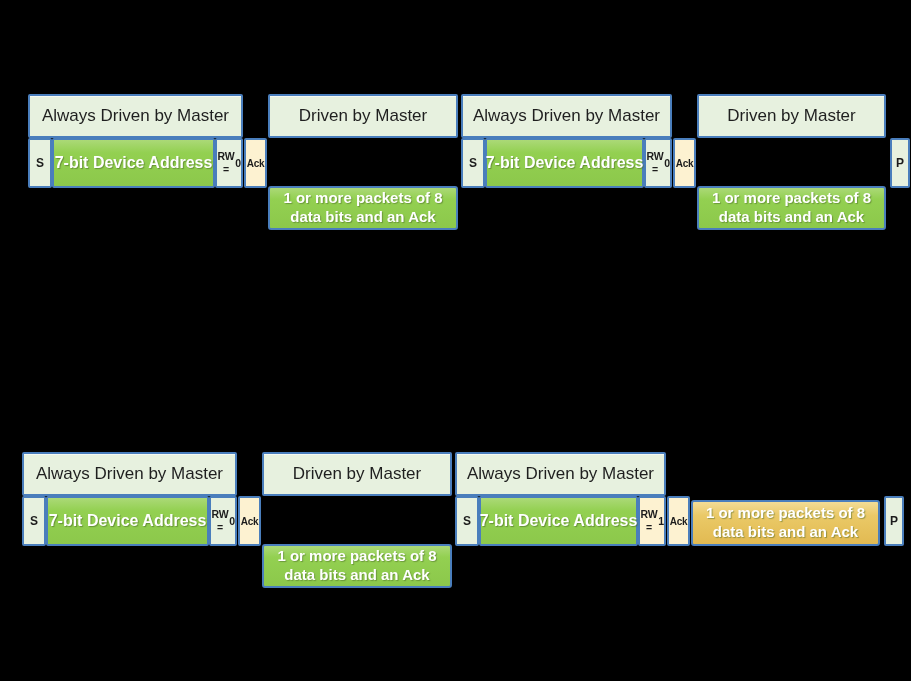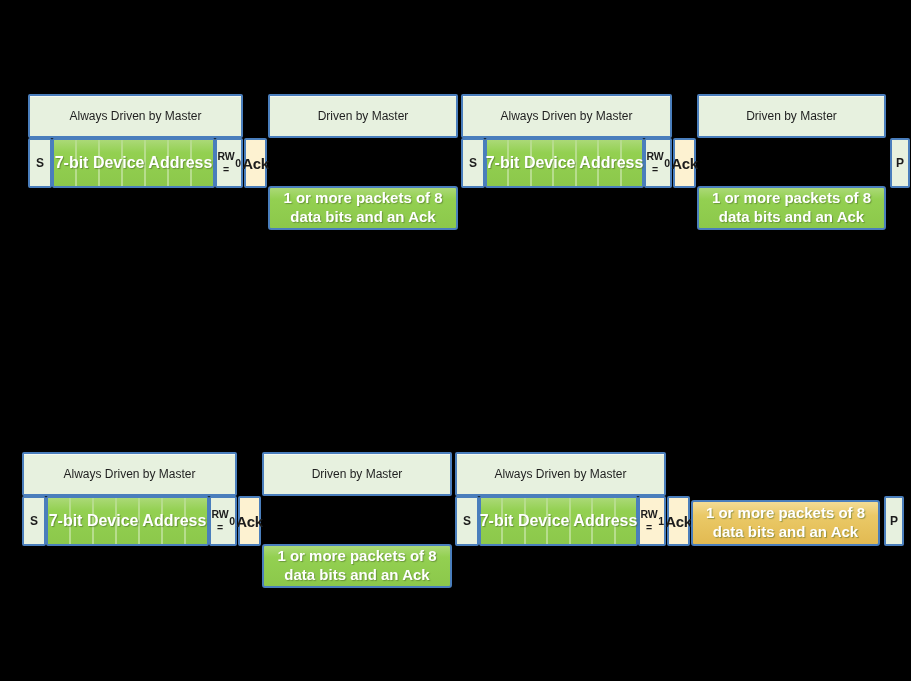--- a/index.html
+++ b/index.html
@@ -6,26 +6,26 @@
   .canvas{
     position:relative;width:911px;height:681px;background:#000;overflow:hidden;
     font-family:"Liberation Sans", sans-serif;
   }
   .row{position:absolute;display:flex;align-items:flex-end;height:94px;}
   .group{display:flex;flex-direction:column;height:94px;flex:none;}
   .hdr{
     height:44px;flex:none;box-sizing:border-box;
     background:#e7f1df;border:2px solid #4a7ebc;border-radius:2px;
     display:flex;align-items:center;justify-content:center;
-    font-size:12px;color:#1f1f1f;white-space:nowrap;
+    font-size:17px;color:#1f1f1f;white-space:nowrap;
     box-shadow:inset 0 1px 0 rgba(255,255,255,.6);
   }
   .hdr.slave{background:#fdf3d6;}
   .cellsrow{height:50px;flex:none;display:flex;}
-  .cell{box-sizing:border-box;border:2px solid #4a7ebc;border-radius:2px;}
+  .cell{box-sizing:border-box;border:2px solid #4a7ebc;border-radius:2px;align-items:center;}
   .smallcell{
     display:flex;align-items:center;justify-content:center;
     font-size:12px;font-weight:600;color:#1c1c1c;height:50px;flex:none;
   }
   .pale{background:#e7f1df;}
   .cream{background:#fdf2d1;}
   .addr{
     flex:1;position:relative;display:flex;border-radius:2px;
     background:linear-gradient(180deg,#abd977 0%,#93d051 28%,#8cc84b 100%);
   }
@@ -39,21 +39,21 @@
   .rw{flex-direction:row;font-size:10.5px;line-height:1.2;font-weight:600;text-align:center;}
   .payload{
     height:50px;box-sizing:border-box;border:2px solid #4a7ebc;border-radius:3px;
     display:flex;align-items:center;justify-content:center;text-align:center;
     color:#fff;font-weight:bold;font-size:15px;line-height:1.25;padding:1px 8px;
     text-shadow:1px 1px 1px rgba(70,100,35,.5);
     margin-top:48px;
   }
   .payload.green{background:linear-gradient(180deg,#abd977 0%,#93d051 28%,#8cc84b 100%);}
   .payload.gold{background:linear-gradient(180deg,#f3dc96 0%,#eac967 32%,#e2ba52 100%);}
-  .ackcell{width:23px;font-size:15px;letter-spacing:-.3px;padding:0;}
+  .ackcell{width:23px;font-size:10px;letter-spacing:-.3px;padding:0;}
   .pcell{width:20px;font-size:12px;}
   
   .m1{margin-right:1px;} .m3{margin-right:3px;} .m4{margin-right:4px;}
   .w-g1{width:215px;} .w-g2{width:190px;} .w-g3{width:211px;} .w-g4{width:189px;}
   .w-s{width:24px;} .w-rw{width:28px;}
 </style>
 </head>
 <body>
 
 <div class="canvas">

